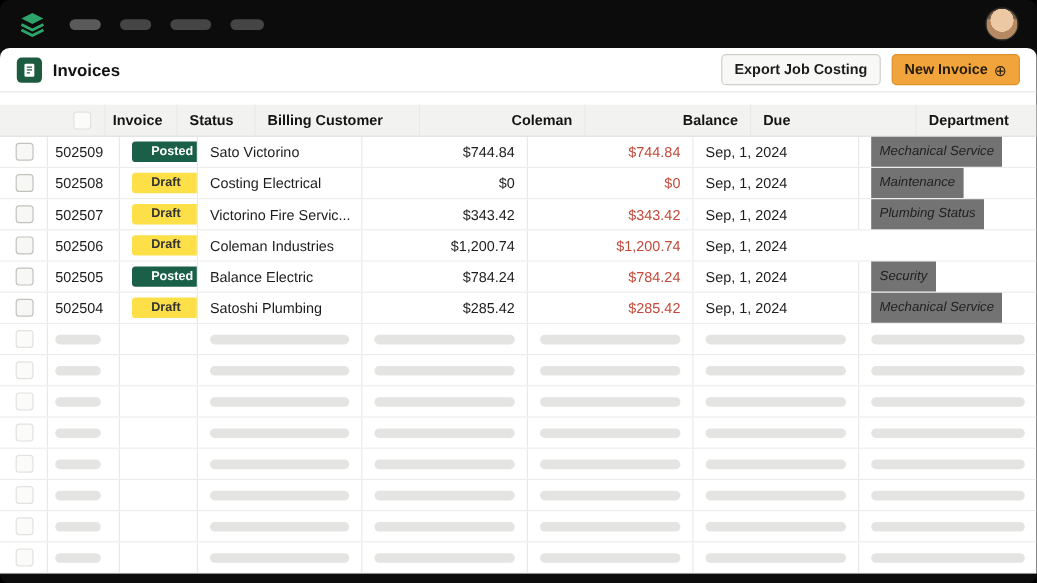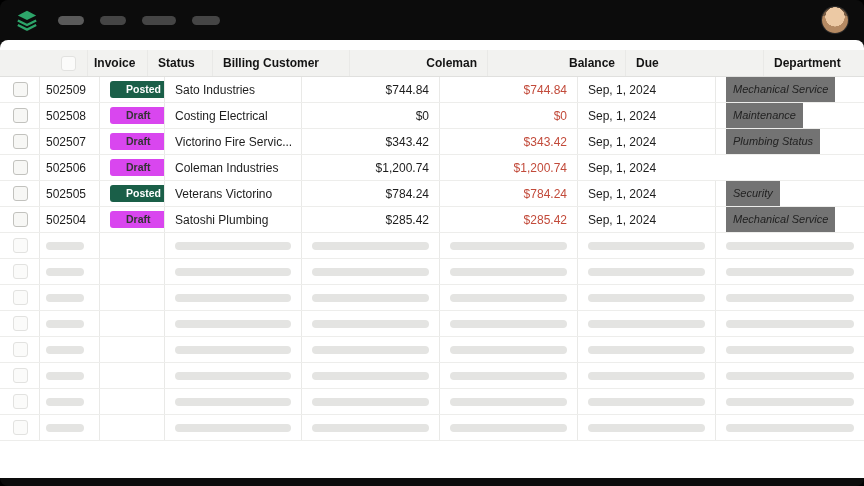--- a/index.html
+++ b/index.html
@@ -41,21 +41,21 @@
   .t-row > div:last-child{border-right:none;}
   .t-head{background:#f2f2f0;font-weight:bold;height:26px;border-bottom:1px solid #e0e0de;color:#141414;padding-left:48px;}
   .c-check{padding-left:13px !important;}
   .c-invoice{padding-left:6px !important;}
   .c-amount,.c-balance{justify-content:flex-end;}
   .balance-val{color:#c24a3a;}
   .checkbox{width:13px;height:13px;border:1px solid #c2c2be;border-radius:3px;background:#f7f7f5;flex:0 0 auto;}
   .checkbox.light{border-color:#e2e2e0;background:#fbfbfa;}
   .badge{font-size:10.5px;font-weight:bold;padding:2px 16px;border-radius:3px;line-height:1.2;}
   .badge.posted{background:#1a5f48;color:#fff;}
-  .badge.draft{background:#d946ef;color:#333;}
+  .badge.draft{background:#fde047;color:#333;}
   .dept-badge{background:#737373;color:#222;font-size:11px;padding:17px 7px;border-radius:3px;line-height:1.2;font-style:italic;}
   .skel-bar{height:8px;border-radius:4px;background:#e4e4e2;width:100%;}
   .skel-bar.short{width:38px;}
 </style>
 </head>
 <body>
 
 <div class="frame">
 
   <div class="topbar">
@@ -70,20 +70,39 @@
         <div class="nav-pill"></div>
         <div class="nav-pill"></div>
         <div class="nav-pill"></div>
         <div class="nav-pill"></div>
       </div>
     <div class="avatar"></div>
   </div>
 
   <div class="card">
 
+    <div class="page-header">
+      <div class="inv-icon">
+        <svg width="13" height="13" viewBox="0 0 12 12" aria-hidden="true">
+          <rect x="2.2" y="1" width="7.6" height="10" rx="1" fill="#ffffff"></rect>
+          <line x1="4" y1="3.6" x2="8" y2="3.6" stroke="#1d5b41" stroke-width="0.9"></line>
+          <line x1="4" y1="5.8" x2="8" y2="5.8" stroke="#1d5b41" stroke-width="0.9"></line>
+          <line x1="4" y1="8" x2="6.4" y2="8" stroke="#1d5b41" stroke-width="0.9"></line>
+        </svg>
+      </div>
+      <div class="page-title">Invoices</div>
+      <div class="header-spacer"></div>
+      <button class="btn btn-secondary">
+        <span>Export Job Costing</span>
+      </button>
+      <button class="btn btn-primary">
+        <span>New Invoice</span>
+        <span class="plus-icon">⊕</span>
+      </button>
+    </div>
 
     <div class="table-wrap">
 
       <div class="t-row t-head">
         <div class="c-check">
           <span class="checkbox light"></span>
         </div>
         <div class="c-invoice">Invoice</div>
         <div>Status</div>
         <div>Billing Customer</div>
@@ -95,21 +114,21 @@
 
       <div>
           <div class="t-row">
     <div class="c-check">
       <span class="checkbox"></span>
     </div>
     <div class="c-invoice">502509</div>
     <div>
       <span class="badge posted">Posted</span>
     </div>
-    <div>Sato Industries</div>
+    <div>Sato Victorino</div>
     <div class="c-amount">$744.84</div>
     <div class="c-balance balance-val">$744.84</div>
     <div>Sep, 1, 2024</div>
     <div>
       <span class="dept-badge">Mechanical Service</span>
     </div>
   </div>
           <div class="t-row">
     <div class="c-check">
       <span class="checkbox"></span>
@@ -156,21 +175,21 @@
     <div>Sep, 1, 2024</div>
   </div>
           <div class="t-row">
     <div class="c-check">
       <span class="checkbox"></span>
     </div>
     <div class="c-invoice">502505</div>
     <div>
       <span class="badge posted">Posted</span>
     </div>
-    <div>Veterans Victorino</div>
+    <div>Balance Electric</div>
     <div class="c-amount">$784.24</div>
     <div class="c-balance balance-val">$784.24</div>
     <div>Sep, 1, 2024</div>
     <div>
       <span class="dept-badge">Security</span>
     </div>
   </div>
           <div class="t-row">
     <div class="c-check">
       <span class="checkbox"></span>

